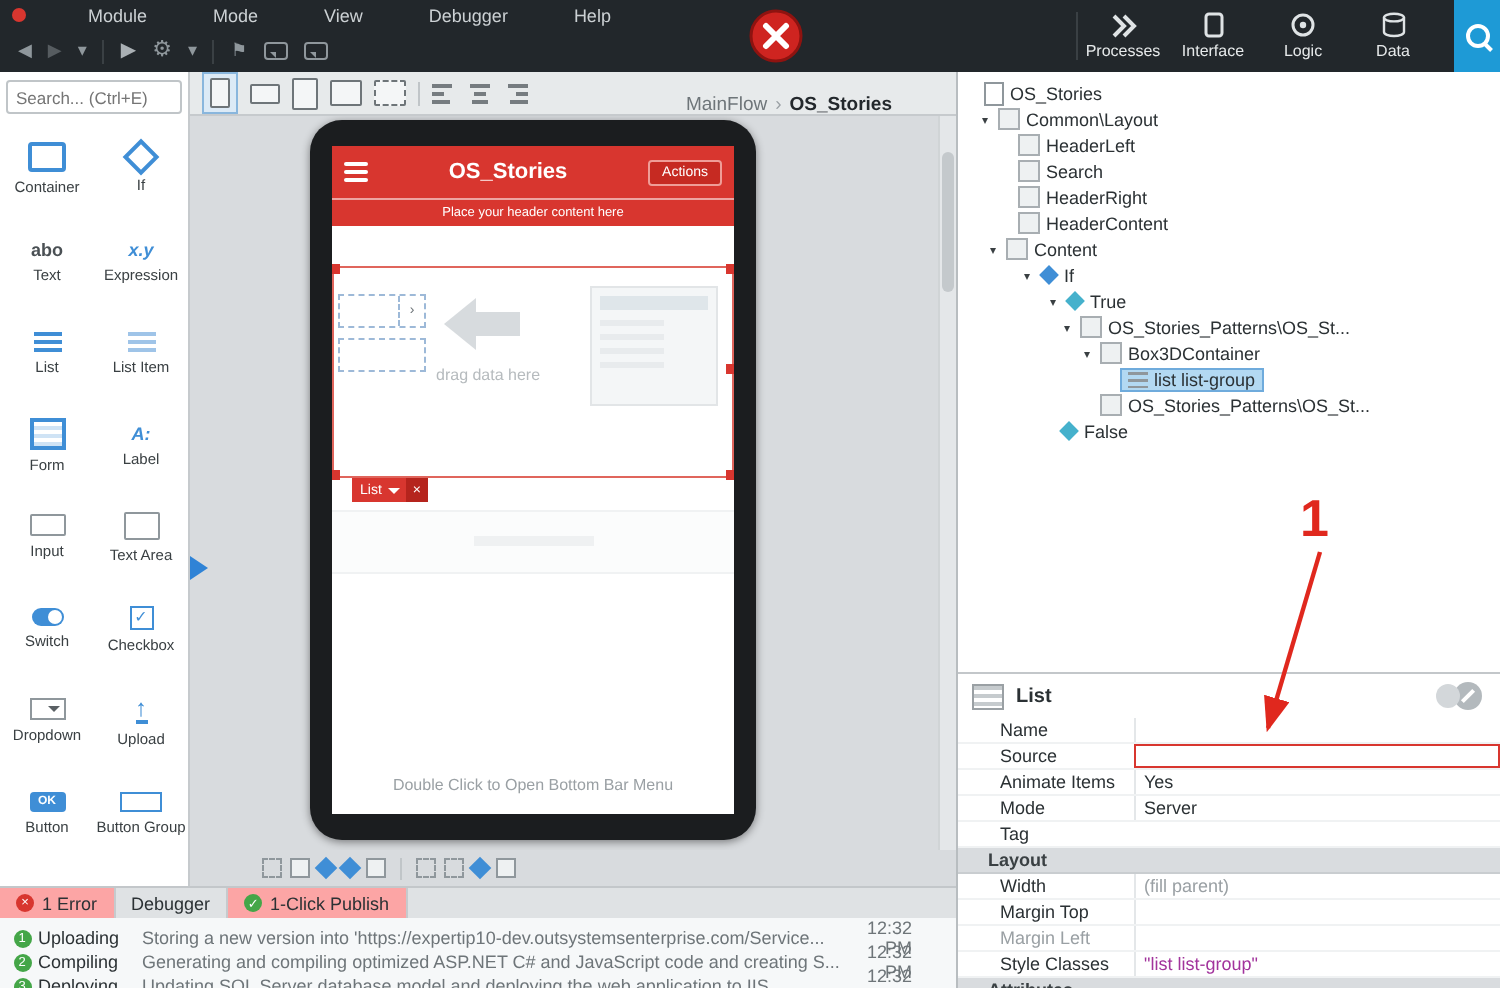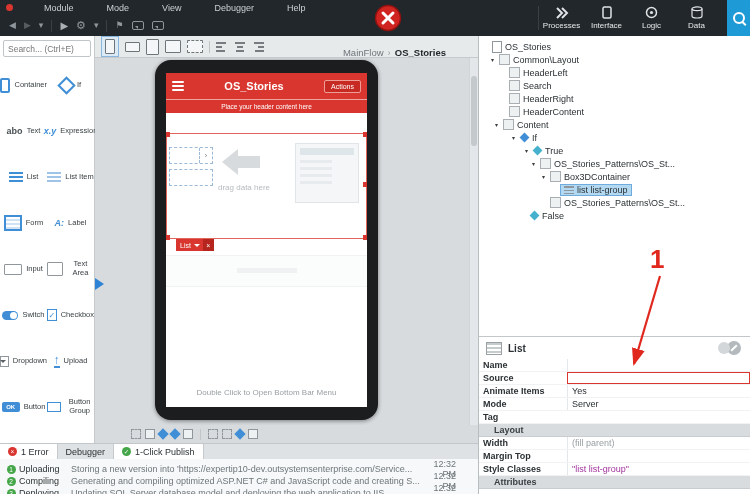--- a/index.html
+++ b/index.html
@@ -29,21 +29,21 @@
   .searchtile{position:absolute;right:0;top:0;width:23px;height:36px;background:#1e9ad6;
     display:flex;align-items:center;justify-content:center;cursor:pointer;}
   .mag{width:8px;height:8px;border:2px solid #fff;border-radius:50%;position:relative;}
   .mag:after{content:"";position:absolute;width:2px;height:5px;background:#fff;transform:rotate(-45deg);left:8px;top:7px;}
 
   
   .toolbox{grid-column:1;grid-row:2;background:#fff;border-right:1px solid #c6cacd;padding-top:4px;box-sizing:border-box;}
   .toolbox-search{display:block;width:88px;height:17px;margin:0 0 5px 3px;border:1px solid #c0c5c8;border-radius:2px;
     font-size:8.5px;padding:0 4px;color:#6e7579;font-family:inherit;box-sizing:border-box;outline:none;}
   .widget-grid{display:grid;grid-template-columns:47px 47px;}
-  .widget-cell{height:46px;display:flex;flex-direction:row;align-items:center;justify-content:center;gap:4px;cursor:grab;}
+  .widget-cell{height:46px;display:flex;flex-direction:column;align-items:center;justify-content:center;gap:4px;cursor:grab;}
   .wlabel{font-size:7.5px;color:#3a4043;text-align:center;line-height:1.15;}
   .wicon{display:flex;align-items:center;justify-content:center;}
   .icon-container{width:15px;height:11px;border:2px solid #3f8ed6;border-radius:2px;}
   .icon-if{width:9px;height:9px;border:2px solid #3f8ed6;transform:rotate(45deg);}
   .icon-glyph{font-size:9px;color:#4a5054;font-weight:bold;}
   .icon-glyph.blue{color:#3f8ed6;font-style:italic;}
   .icon-list{width:14px;height:10px;background:repeating-linear-gradient(#3f8ed6 0 2px,transparent 2px 4px);}
   .icon-listitem{width:14px;height:10px;background:repeating-linear-gradient(#9fc4e8 0 2px,transparent 2px 4px);}
   .icon-form{width:14px;height:12px;border:2px solid #3f8ed6;background:repeating-linear-gradient(transparent 0 2px,#cfe3f5 2px 4px);}
   .icon-input{width:16px;height:9px;border:1.5px solid #8f979c;border-radius:1px;}
@@ -139,33 +139,33 @@
 
   .props{flex:1;border-top:1px solid #c3c7ca;display:flex;flex-direction:column;overflow:hidden;}
   .props-header{flex:0 0 22px;display:flex;align-items:center;gap:6px;padding:0 7px;position:relative;}
   .p-listicon{width:14px;height:11px;border:1px solid #9aa0a4;background:repeating-linear-gradient(#c6cbce 0 2px,#fff 2px 4px);}
   .props-title{font-weight:bold;font-size:10px;}
   .props-gear{position:absolute;right:9px;top:4px;width:14px;height:14px;border-radius:50%;background:#b3b9bd;cursor:pointer;}
   .props-gear:before{content:"";position:absolute;left:-9px;top:1px;width:12px;height:12px;border-radius:50%;background:#d3d7da;}
   .props-gear:after{content:"";position:absolute;left:3px;top:6px;width:8px;height:2px;background:#fff;transform:rotate(-45deg);}
   .ptable{flex:1;overflow:hidden;}
   .prow{display:grid;grid-template-columns:88px 1fr;height:12px;align-items:stretch;border-bottom:1px solid #f0f2f3;}
-  .plabel{padding-left:4px;display:flex;align-items:center;font-weight:bold;}
+  .plabel{padding-left:21px;display:flex;align-items:center;}
   .pvalue{border-left:1px solid #e4e7e9;display:flex;align-items:center;padding-left:4px;box-sizing:border-box;cursor:text;}
   .pvalue.red-outline{border:1px solid #d8362f;}
   .psection{height:12px;background:#d9dcdf;font-weight:bold;display:flex;align-items:center;padding-left:15px;
     color:#3a4043;border-bottom:1px solid #c9cdd0;}
   .dim{color:#9aa0a4;}
   .purple{color:#a2339c;}
 
   
   .statusbar{grid-column:1/3;grid-row:3;display:flex;flex-direction:column;border-top:1px solid #c3c7ca;background:#eef0f1;}
   .statustabs{flex:0 0 15px;display:flex;background:#dfe2e4;}
   .stab{display:flex;align-items:center;gap:4px;padding:0 8px;border-right:1px solid #c6cacd;cursor:pointer;}
-  .stab.active{background:#ffffff;}
+  .stab.active{background:#fca5a5;}
   .err-ic,.pub-ic,.lnum{width:9px;height:9px;border-radius:50%;color:#fff;font-size:6.5px;
     display:flex;align-items:center;justify-content:center;flex:0 0 auto;}
   .err-ic{background:#d8362f;} .err-ic:after{content:"\00D7";}
   .pub-ic{background:#44a648;} .pub-ic:after{content:"\2713";}
   .log{flex:1;background:#f6f8f9;}
   .lrow{display:grid;grid-template-columns:16px 52px 1fr 56px;height:12px;align-items:center;padding-left:3px;}
   .lnum{background:#44a648;justify-self:center;}
   .lstage{color:#2b3134;}
   .lmsg{color:#6e7579;overflow:hidden;white-space:nowrap;text-overflow:ellipsis;}
   .ltime{color:#6e7579;text-align:right;padding-right:22px;}
@@ -519,20 +519,24 @@
         <div class="psection">Layout</div>
         <div class="prow">
           <span class="plabel">Width</span>
           <span class="pvalue dim">(fill parent)</span>
         </div>
         <div class="prow">
           <span class="plabel">Margin Top</span>
           <span class="pvalue"></span>
         </div>
         <div class="prow">
+          <span class="plabel dim">Margin Left</span>
+          <span class="pvalue"></span>
+        </div>
+        <div class="prow">
           <span class="plabel">Style Classes</span>
           <span class="pvalue purple">"list list-group"</span>
         </div>
         <div class="psection">Attributes</div>
 
       </div>
     </div>
   </div>
 
   <div class="statusbar">

